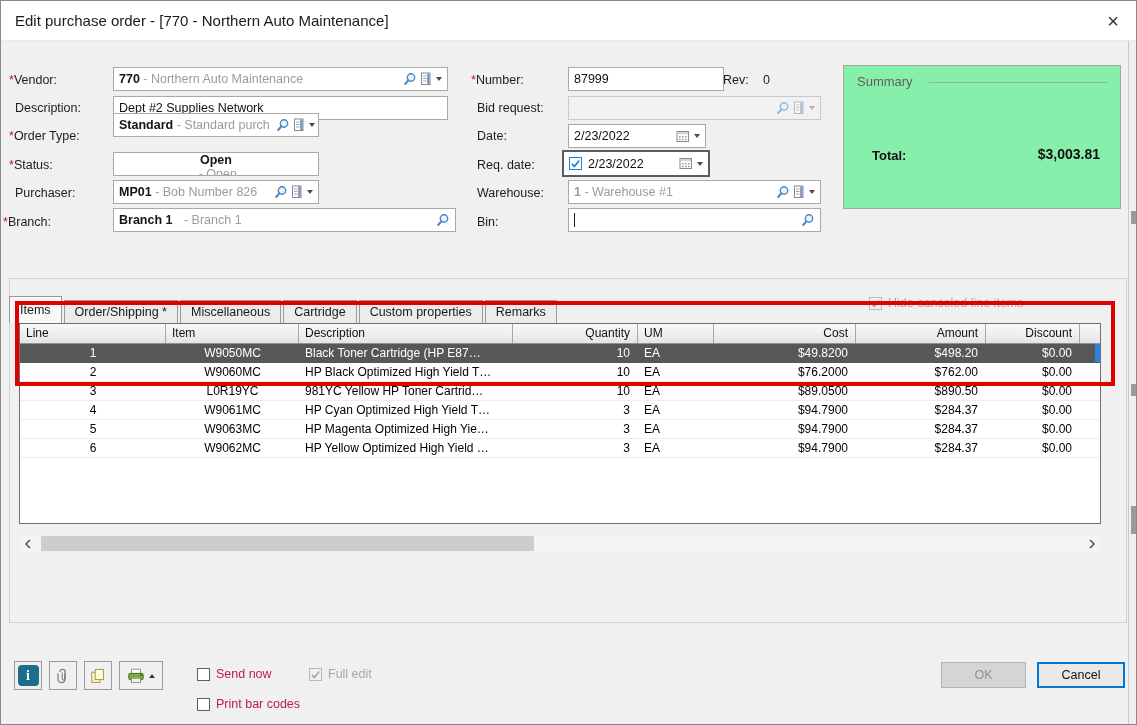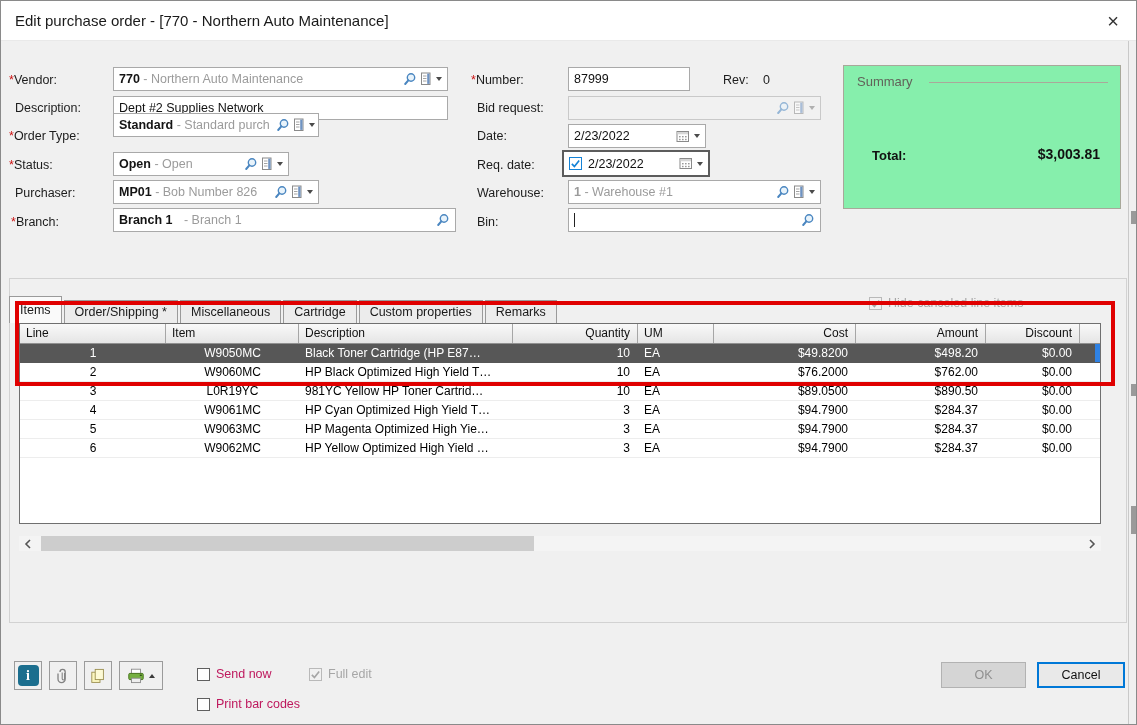--- a/index.html
+++ b/index.html
@@ -149,21 +149,21 @@
     <div class="closebtn">
         <span>×</span>
       </div>
   </div>
 
   <div class="lbl" style="left:8px;top:72px;"><span class="req">*</span><span>Vendor:</span></div>
   <div class="lbl" style="left:14px;top:100px;"><span>Description:</span></div>
   <div class="lbl" style="left:8px;top:128px;"><span class="req">*</span><span>Order Type:</span></div>
   <div class="lbl" style="left:8px;top:157px;"><span class="req">*</span><span>Status:</span></div>
   <div class="lbl" style="left:14px;top:185px;"><span>Purchaser:</span></div>
-  <div class="lbl" style="left:10px;top:214px;"><span class="req">*</span><span>Branch:</span></div>
+  <div class="lbl" style="left:2px;top:214px;"><span class="req">*</span><span>Branch:</span></div>
 
   <div class="fld" style="left:112px;top:66px;width:335px;">
     <span class="code">770</span>
       <span class="muted"> - Northern Auto Maintenance</span>
     <span class="spacer"></span>
     <span class="icwrap">
         <svg class="ic" width="14" height="14">
           <use href="#i-mag"></use>
         </svg>
     <svg class="ic" width="12" height="14">
@@ -182,21 +182,21 @@
     <span class="icwrap">
         <svg class="ic" width="14" height="14">
           <use href="#i-mag"></use>
         </svg>
     <svg class="ic" width="12" height="14">
           <use href="#i-note"></use>
         </svg>
         <span class="caret"></span>
       </span>
   </div>
-  <div class="fld" style="left:112px;top:151px;width:176px;">
+  <div class="fld" style="left:112px;top:151px;width:206px;flex-direction:column;">
     <span class="code">Open</span>
       <span class="muted"> - Open</span>
     <span class="spacer"></span>
     <span class="icwrap">
         <svg class="ic" width="14" height="14">
           <use href="#i-mag"></use>
         </svg>
     <svg class="ic" width="12" height="14">
           <use href="#i-note"></use>
         </svg>
@@ -228,21 +228,21 @@
       </span>
   </div>
 
   <div class="lbl" style="left:470px;top:72px;"><span class="req">*</span><span>Number:</span></div>
   <div class="lbl" style="left:476px;top:100px;"><span>Bid request:</span></div>
   <div class="lbl" style="left:476px;top:128px;"><span>Date:</span></div>
   <div class="lbl" style="left:476px;top:157px;"><span>Req. date:</span></div>
   <div class="lbl" style="left:476px;top:185px;"><span>Warehouse:</span></div>
   <div class="lbl" style="left:476px;top:214px;"><span>Bin:</span></div>
 
-  <div class="fld" style="left:567px;top:66px;width:122px;">
+  <div class="fld" style="left:567px;top:66px;width:156px;">
     <span class="val">87999</span>
   </div>
   <div class="lbl" style="left:722px;top:72px;"><span>Rev:</span></div>
   <div class="lbl" style="left:762px;top:72px;"><span>0</span></div>
 
   <div class="fld disabled" style="left:567px;top:95px;width:253px;">
     <span class="val"></span>
     <span class="spacer"></span>
     <span class="icwrap">
         <svg class="ic" width="14" height="14" style="opacity:.55">

